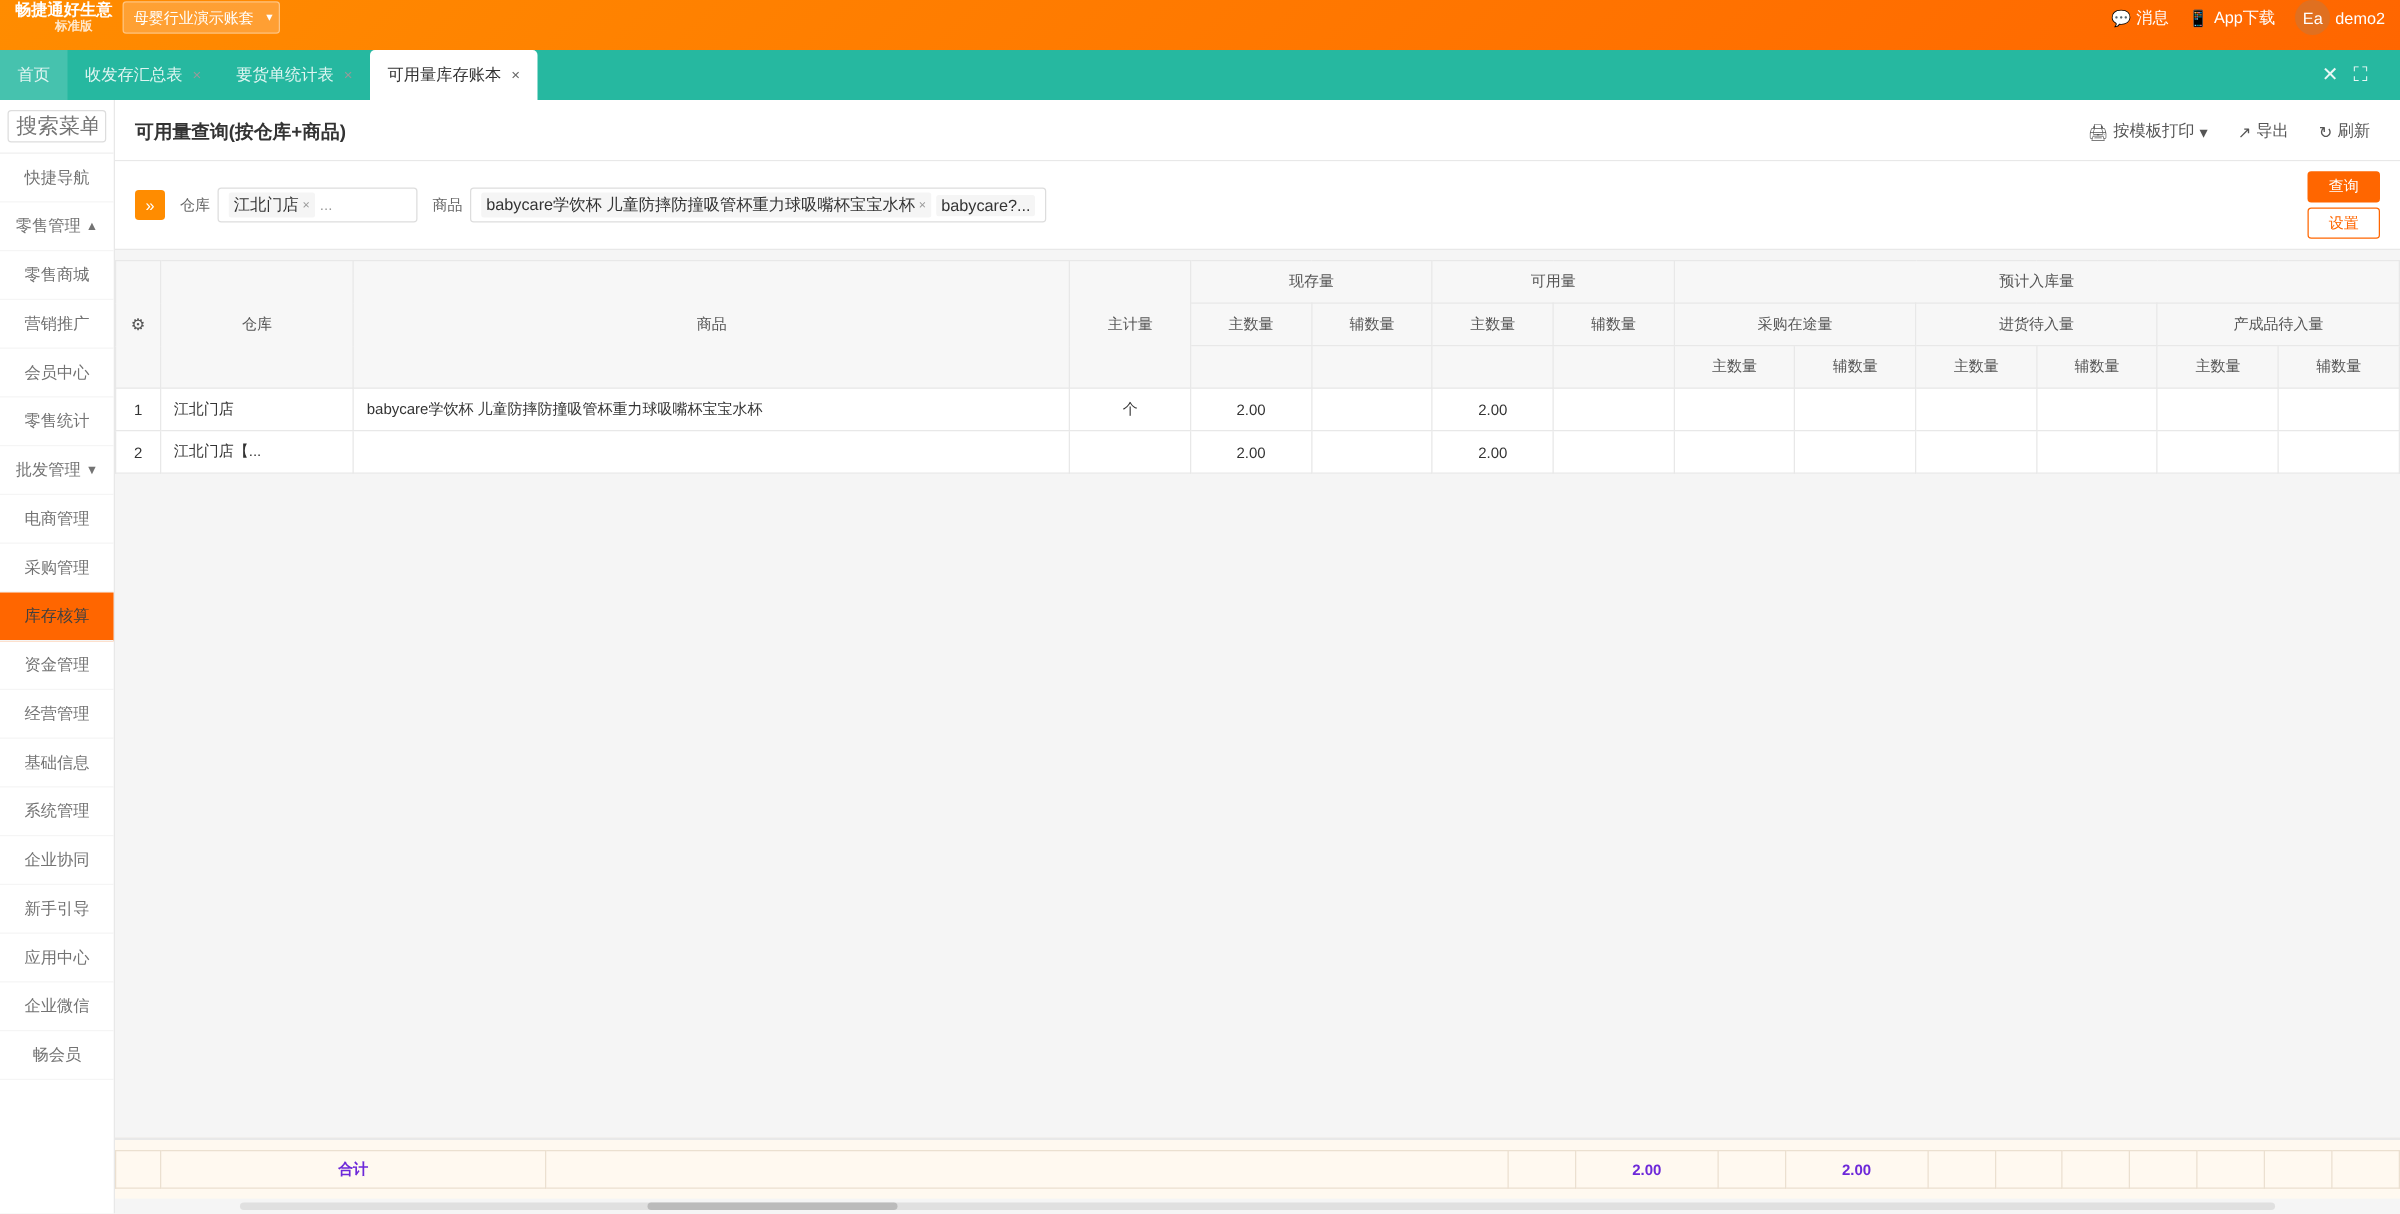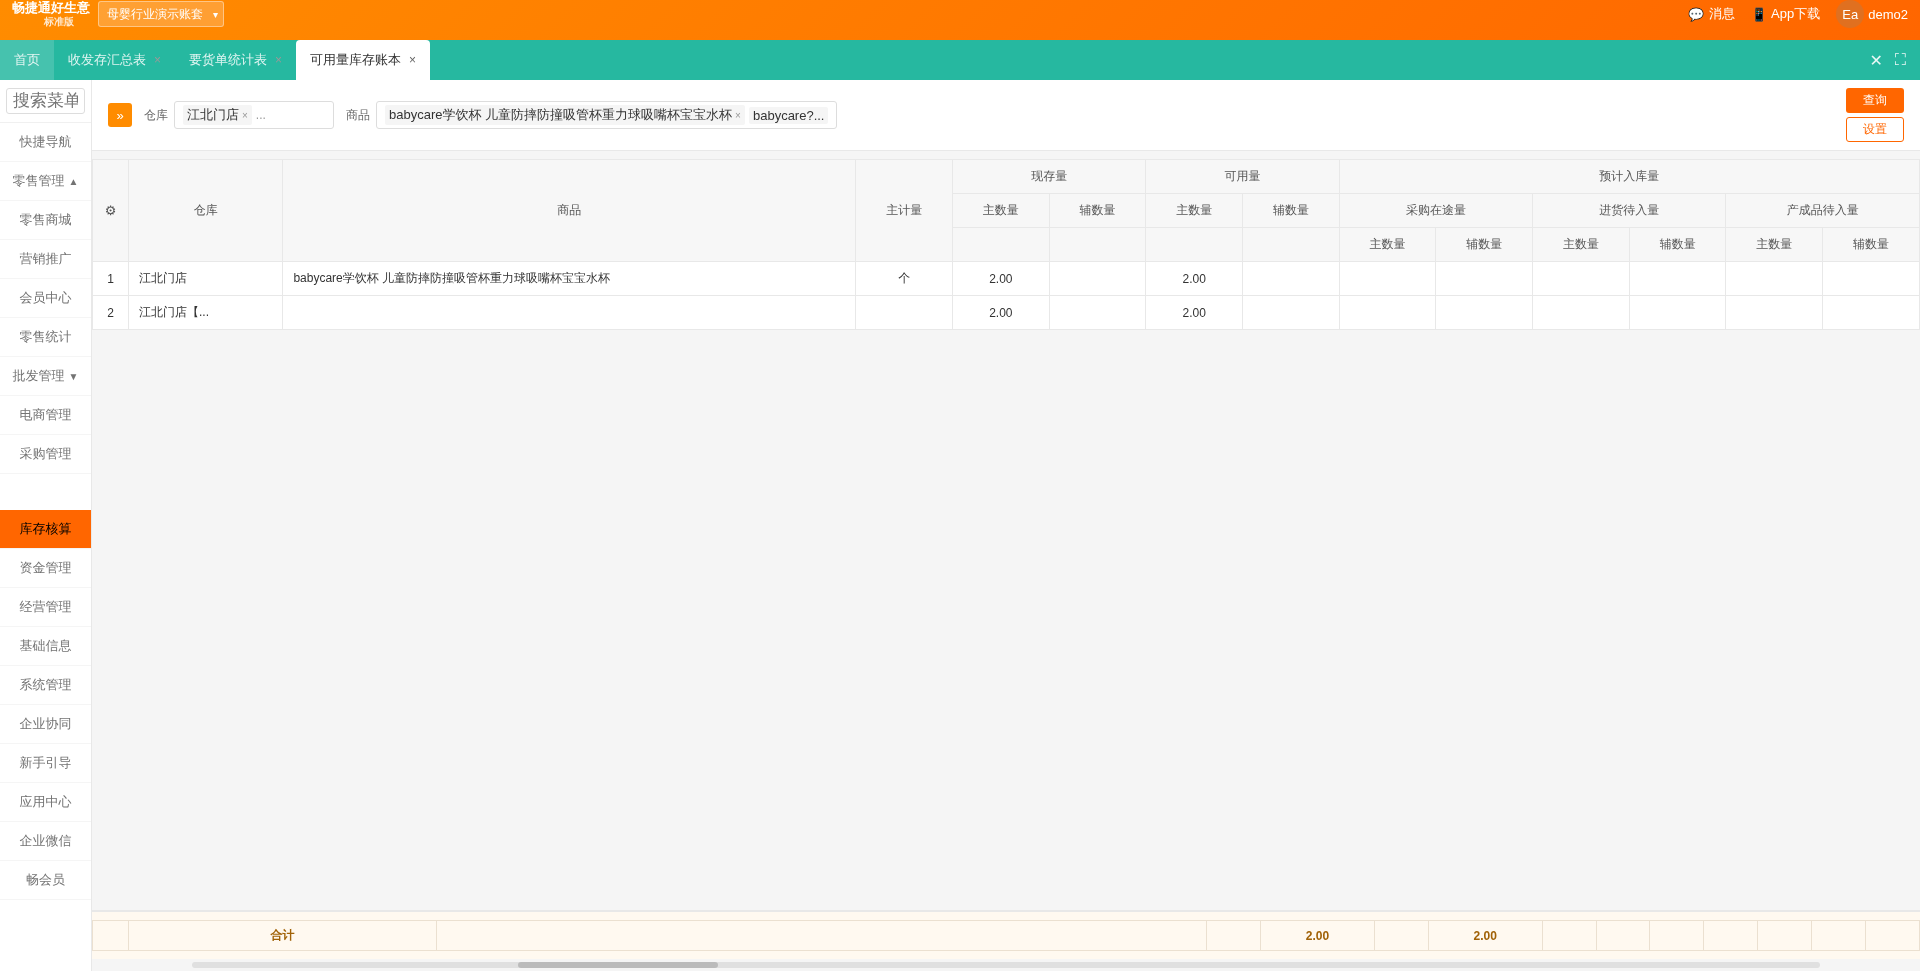--- a/index.html
+++ b/index.html
@@ -34,21 +34,21 @@
     .top-bar-right { display: flex; align-items: center; gap: 16px; color: #fff; font-size: 12px; }
     .top-bar-right-item { display: flex; align-items: center; gap: 4px; cursor: pointer; }
     .avatar { width: 28px; height: 28px; border-radius: 50%; background: #e07020; display: flex; align-items: center; justify-content: center; color: #fff; font-size: 11px; overflow: hidden; }
 
     
     .nav-tabs {
       height: 40px;
       background: #26b8a0;
       display: flex;
       align-items: center;
-      padding: 0 4px 0 0;
+      padding: 0 16px 0 0;
       flex-shrink: 0;
       position: relative;
     }
     .nav-tab {
       height: 40px;
       display: flex;
       align-items: center;
       padding: 0 14px;
       color: rgba(255,255,255,0.85);
       cursor: pointer;
@@ -240,21 +240,21 @@
       padding: 8px 0;
       flex-shrink: 0;
     }
     .footer-table {
       width: 100%;
       border-collapse: collapse;
     }
     .footer-table td {
       padding: 6px 10px;
       font-size: 12px;
-      color: #a16207;
+      color: #6d28d9;
       text-align: center;
       font-weight: bold;
       border: 1px solid #ebe0d0;
     }
 
     
     .scrollbar-area {
       height: 12px;
       background: #f5f5f5;
       display: flex;
@@ -361,21 +361,21 @@
     <div class="sidebar-nav-item has-arrow">
       <span>批发管理</span>
       <span class="arrow">▼</span>
     </div>
     <div class="sidebar-nav-item">
       <span>电商管理</span>
     </div>
     <div class="sidebar-nav-item">
       <span>采购管理</span>
     </div>
-    <div class="sidebar-nav-item active" style="background: rgb(255, 102, 0); color: #000000; margin-top: 36px;">
+    <div class="sidebar-nav-item active" style="background: rgb(255, 102, 0); color: #404040;">
       <span>库存核算</span>
     </div>
     <div class="sidebar-nav-item">
       <span>资金管理</span>
     </div>
     <div class="sidebar-nav-item">
       <span>经营管理</span>
     </div>
     <div class="sidebar-nav-item">
       <span>基础信息</span>
@@ -395,20 +395,38 @@
     <div class="sidebar-nav-item">
       <span>企业微信</span>
     </div>
     <div class="sidebar-nav-item">
       <span>畅会员</span>
     </div>
   </div>
 
   <div class="content-area">
 
+    <div class="page-header">
+      <div class="page-title">可用量查询(按仓库+商品)</div>
+      <div class="page-actions">
+        <div class="action-btn">
+          <span>🖨</span>
+          <span>按模板打印</span>
+          <span>▾</span>
+        </div>
+        <div class="action-btn">
+          <span>↗</span>
+          <span>导出</span>
+        </div>
+        <div class="action-btn">
+          <span>↻</span>
+          <span>刷新</span>
+        </div>
+      </div>
+    </div>
 
     <div class="filter-bar">
       <div class="filter-toggle">
         <span>»</span>
       </div>
       <div class="filter-field">
         <span class="filter-label">仓库</span>
         <div class="filter-input-wrap">
           <div class="filter-tag">
             <span>江北门店</span>

